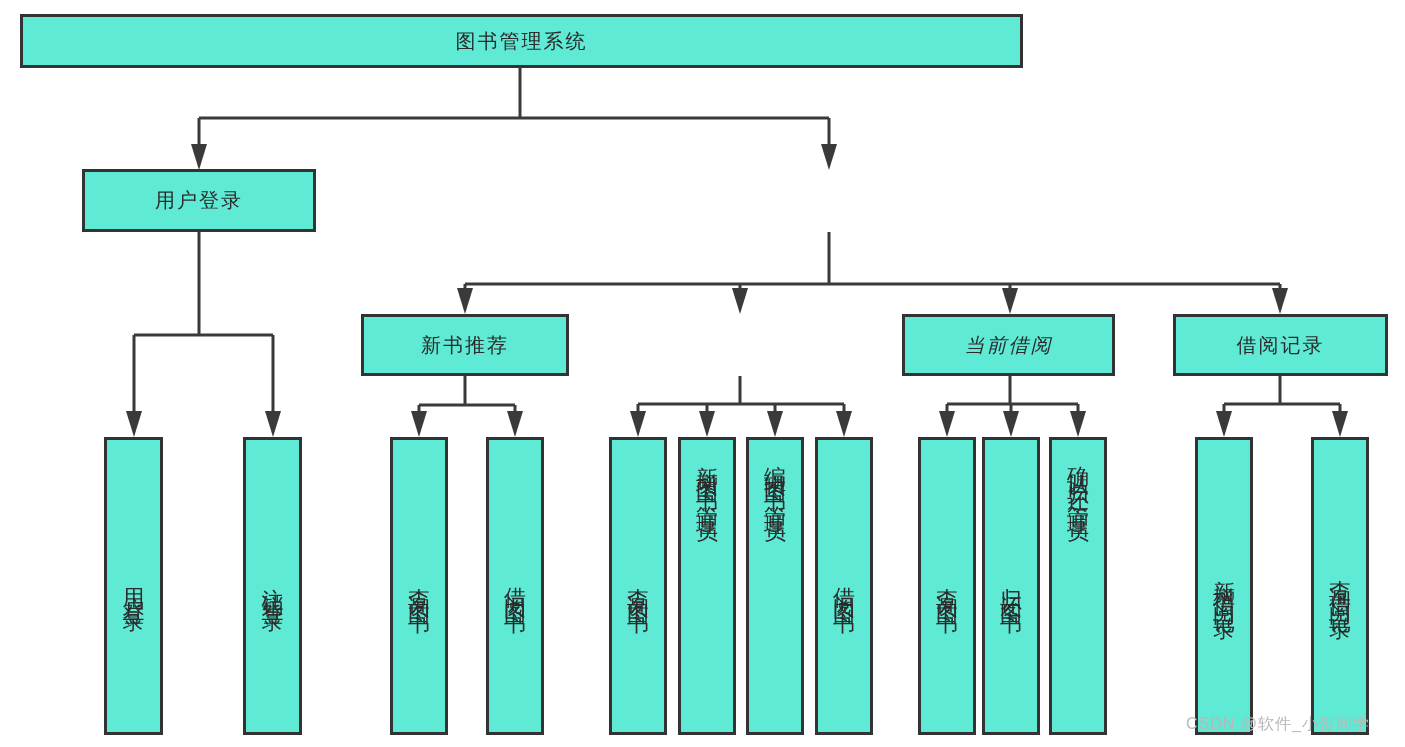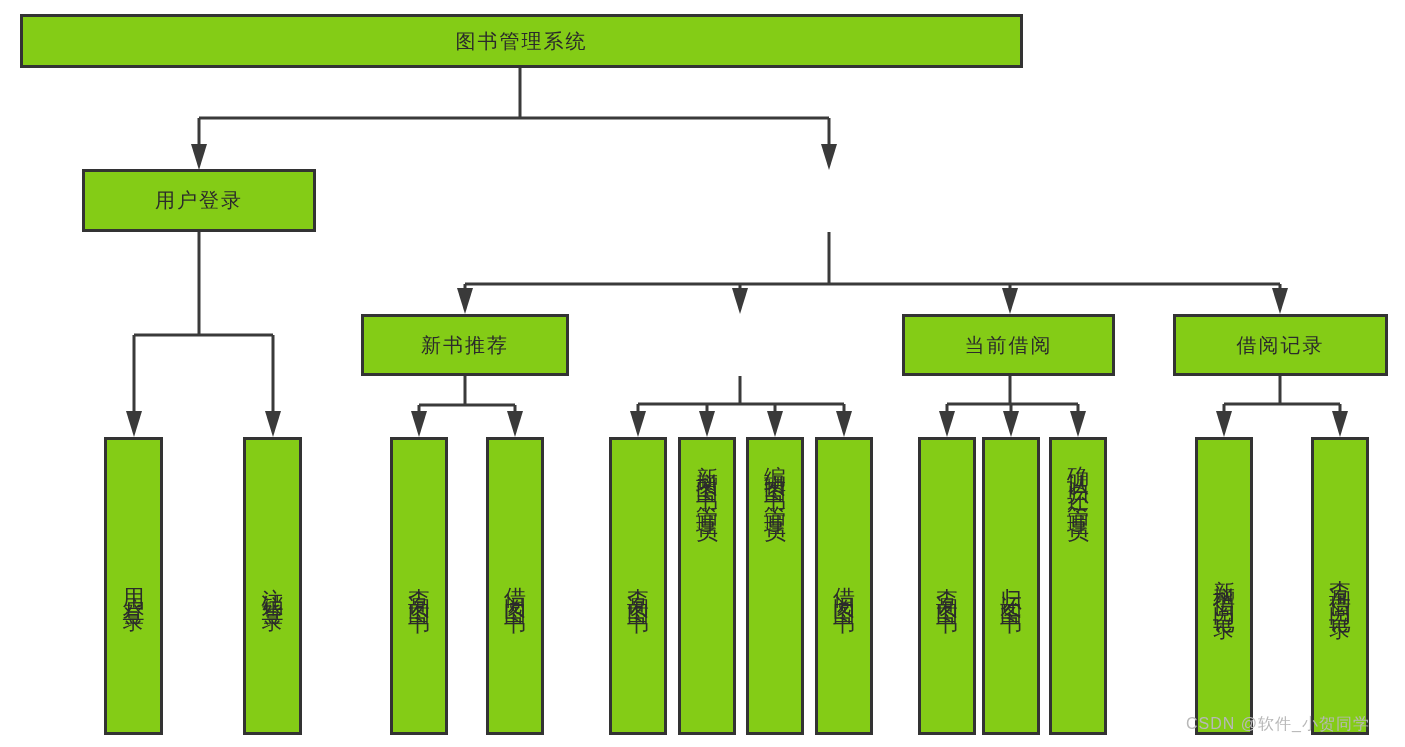--- a/index.html
+++ b/index.html
@@ -8,21 +8,21 @@
     width:1405px; height:747px;
     background:#ffffff;
     font-family:"Liberation Sans","DejaVu Sans",sans-serif;
     overflow:hidden;
   }
   svg.connectors { position:absolute; left:0; top:0; width:1405px; height:747px; }
   .box {
     position:absolute;
     box-sizing:border-box;
     border:3px solid #333333;
-    background:#84cc16;
+    background:#5eead4;
     display:flex;
     align-items:center;
     justify-content:center;
     font-size:20px;
     letter-spacing:2px;
     color:#2b2b2b;
     white-space:nowrap;
   }
   .leaf { font-size:22px; white-space:normal; }
   .leaf .vtext {
@@ -92,21 +92,21 @@
       <path d="M1216,411 L1232,411 L1224,437 Z"></path>
       <path d="M1332,411 L1348,411 L1340,437 Z"></path>
     </g>
   </svg>
 
   <div class="box" style="left:20px; top:14px; width:1003px; height:54px;">图书管理系统</div>
 
   <div class="box" style="left:82px; top:169px; width:234px; height:63px;">用户登录</div>
 
   <div class="box" style="left:361px; top:314px; width:208px; height:62px;">新书推荐</div>
-  <div class="box" style="left:902px; top:314px; width:213px; height:62px;">当前借阅</div>
+  <div class="box" style="left:902px; top:314px; width:213px; height:62px;font-style:italic;">当前借阅</div>
   <div class="box" style="left:1173px; top:314px; width:215px; height:62px;">借阅记录</div>
 
   <div class="box leaf" style="left:104px; top:437px; width:59px; height:298px;">
     <span class="vtext">用户登录</span>
   </div>
   <div class="box leaf" style="left:243px; top:437px; width:59px; height:298px;">
     <span class="vtext">注销登录</span>
   </div>
 
   <div class="box leaf" style="left:390px; top:437px; width:58px; height:298px;">

